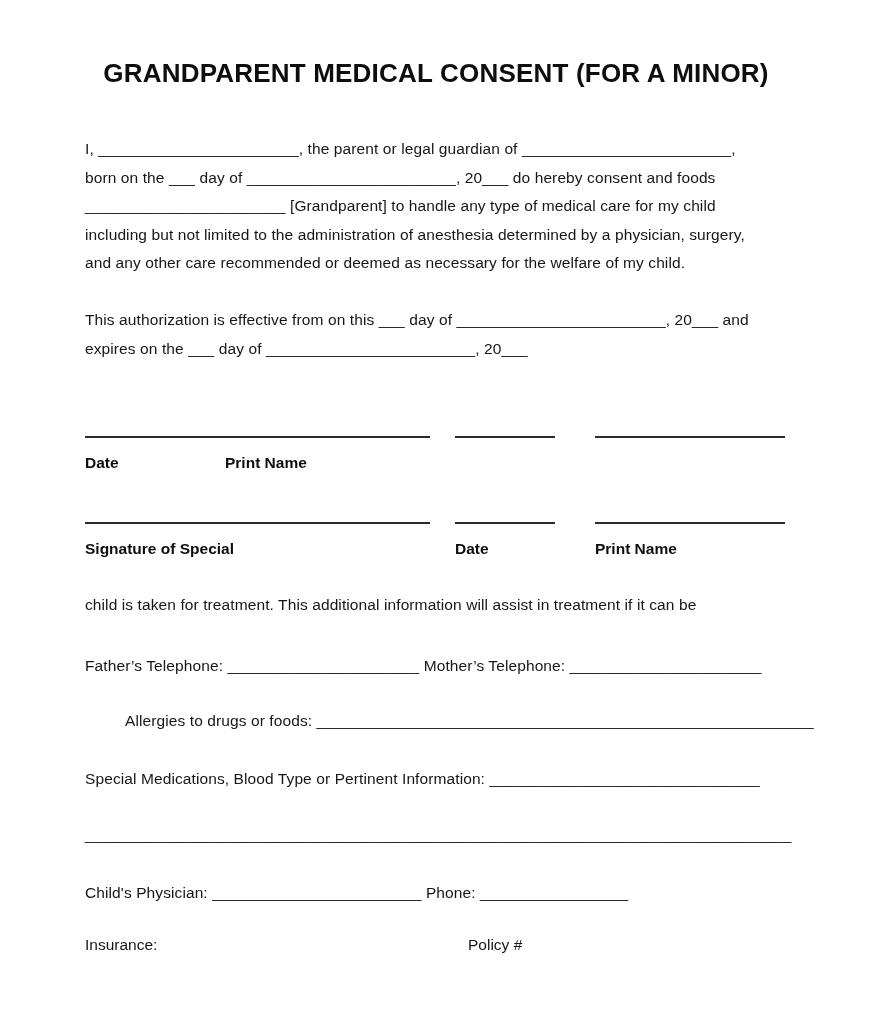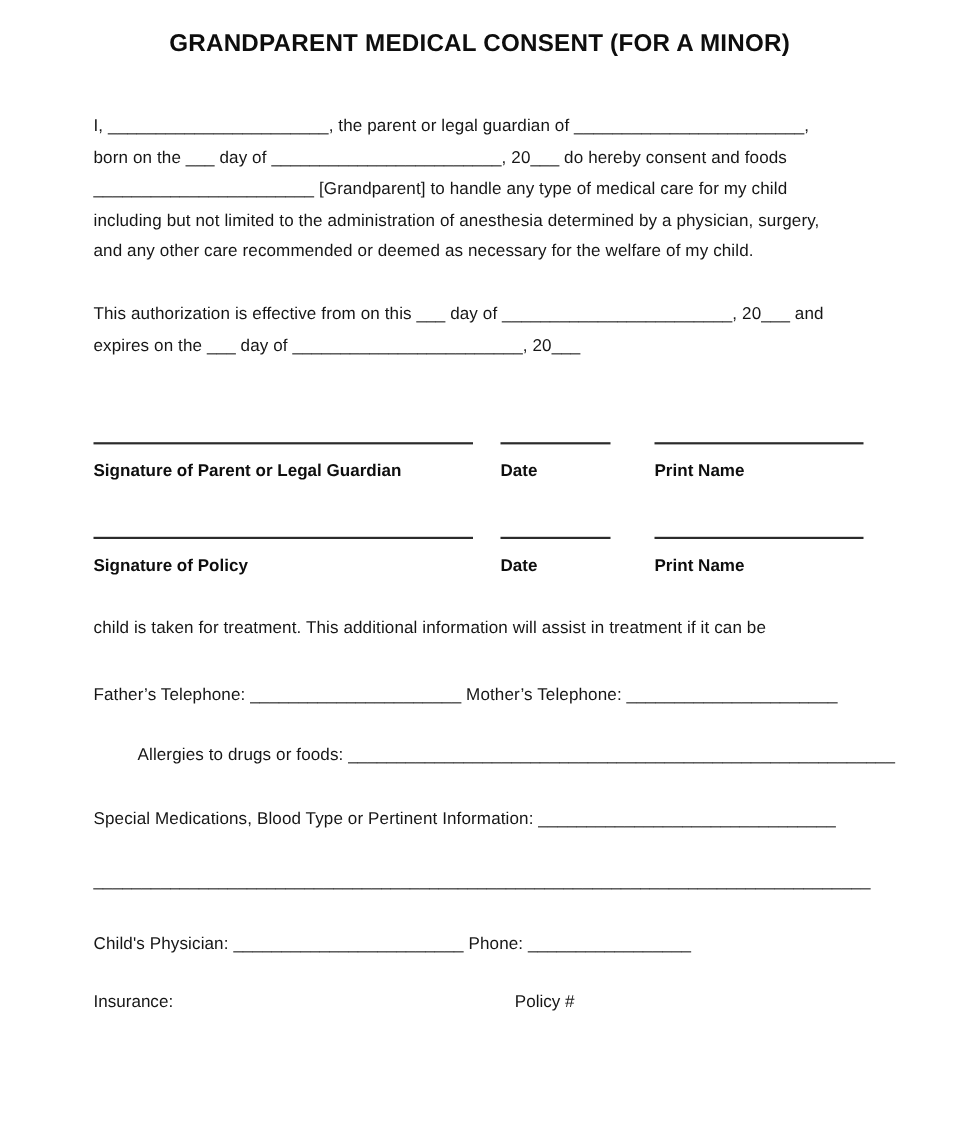--- a/index.html
+++ b/index.html
@@ -10,22 +10,22 @@
     background: #ffffff;
     overflow: hidden;
     font-family: "Liberation Sans", "DejaVu Sans", sans-serif;
     color: #161616;
     -webkit-font-smoothing: antialiased;
   }
   .content {
     padding: 0 83px 0 85px;
   }
   .form-title {
-    padding-top: 21px;
-    font-size: 22px;
+    padding-top: 55px;
+    font-size: 26px;
     line-height: 36px;
     font-weight: bold;
     text-align: center;
     letter-spacing: 0.2px;
     color: #0e0e0e;
     white-space: nowrap;
   }
   .para { margin: 0; }
   .line {
     font-size: 15.5px;
@@ -98,32 +98,31 @@
       <div class="line">This authorization is effective from on this ___ day of ________________________, 20___ and</div>
       <div class="line">expires on the ___ day of ________________________, 20___</div>
     </div>
 
     <div class="sig-rules first">
       <div class="rule col1"></div>
       <div class="rule col2"></div>
       <div class="rule col3"></div>
     </div>
     <div class="sig-labels">
-      <div class="cell1">Signature of Parent or Legal Guardian</div>
       <div class="cell2">Date</div>
       <div class="cell3">Print Name</div>
     </div>
 
     <div class="sig-rules second">
       <div class="rule col1"></div>
       <div class="rule col2"></div>
       <div class="rule col3"></div>
     </div>
     <div class="sig-labels">
-      <div class="cell1">Signature of Policy</div>
+      <div class="cell1">Signature of Special</div>
       <div class="cell2">Date</div>
       <div class="cell3">Print Name</div>
     </div>
 
     <div class="para mt-note">
       <div class="line">child is taken for treatment. This additional information will assist in treatment if it can be</div>
     </div>
 
     <div class="line mt-phones">Father’s Telephone: ______________________ Mother’s Telephone: ______________________</div>
 

